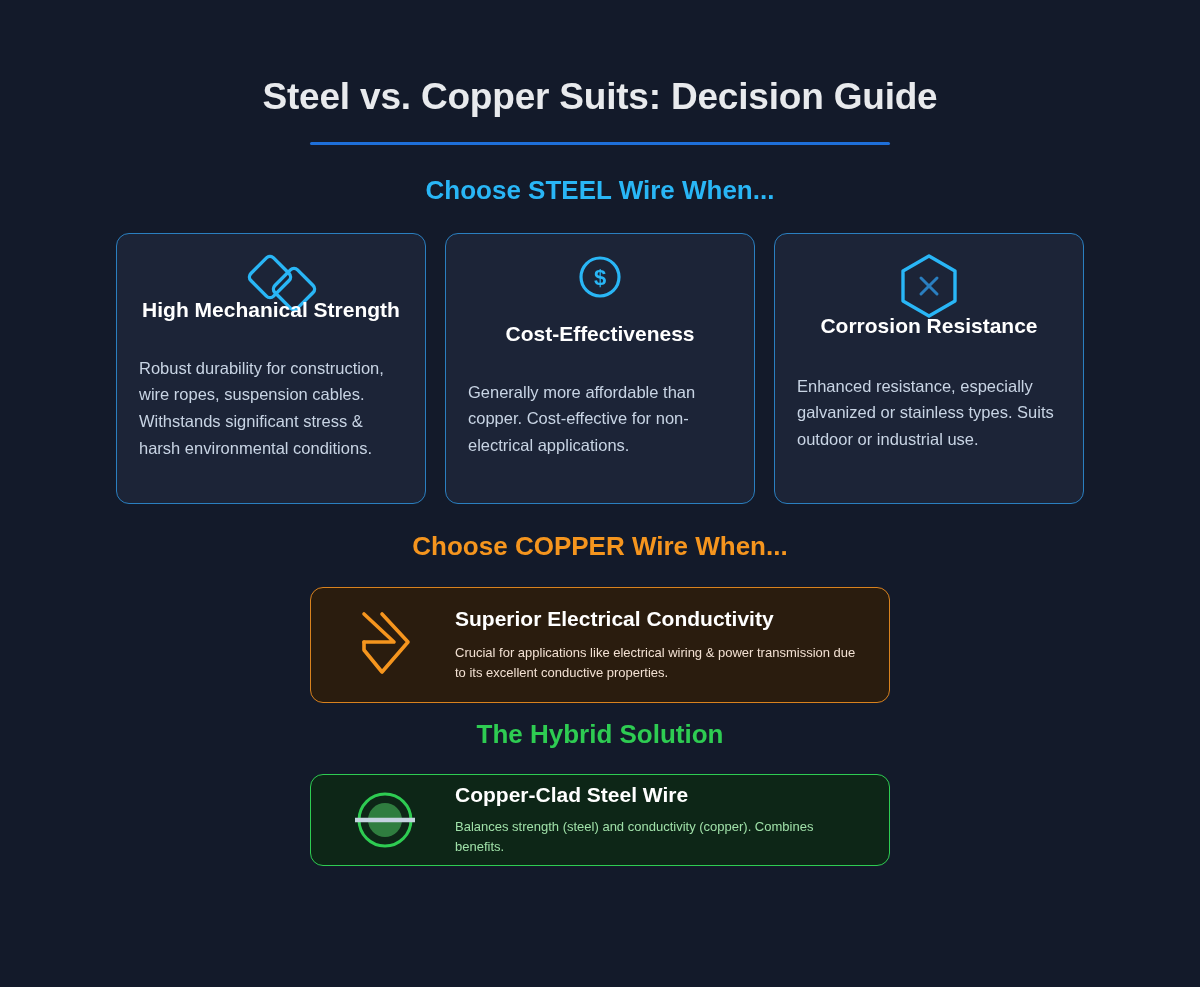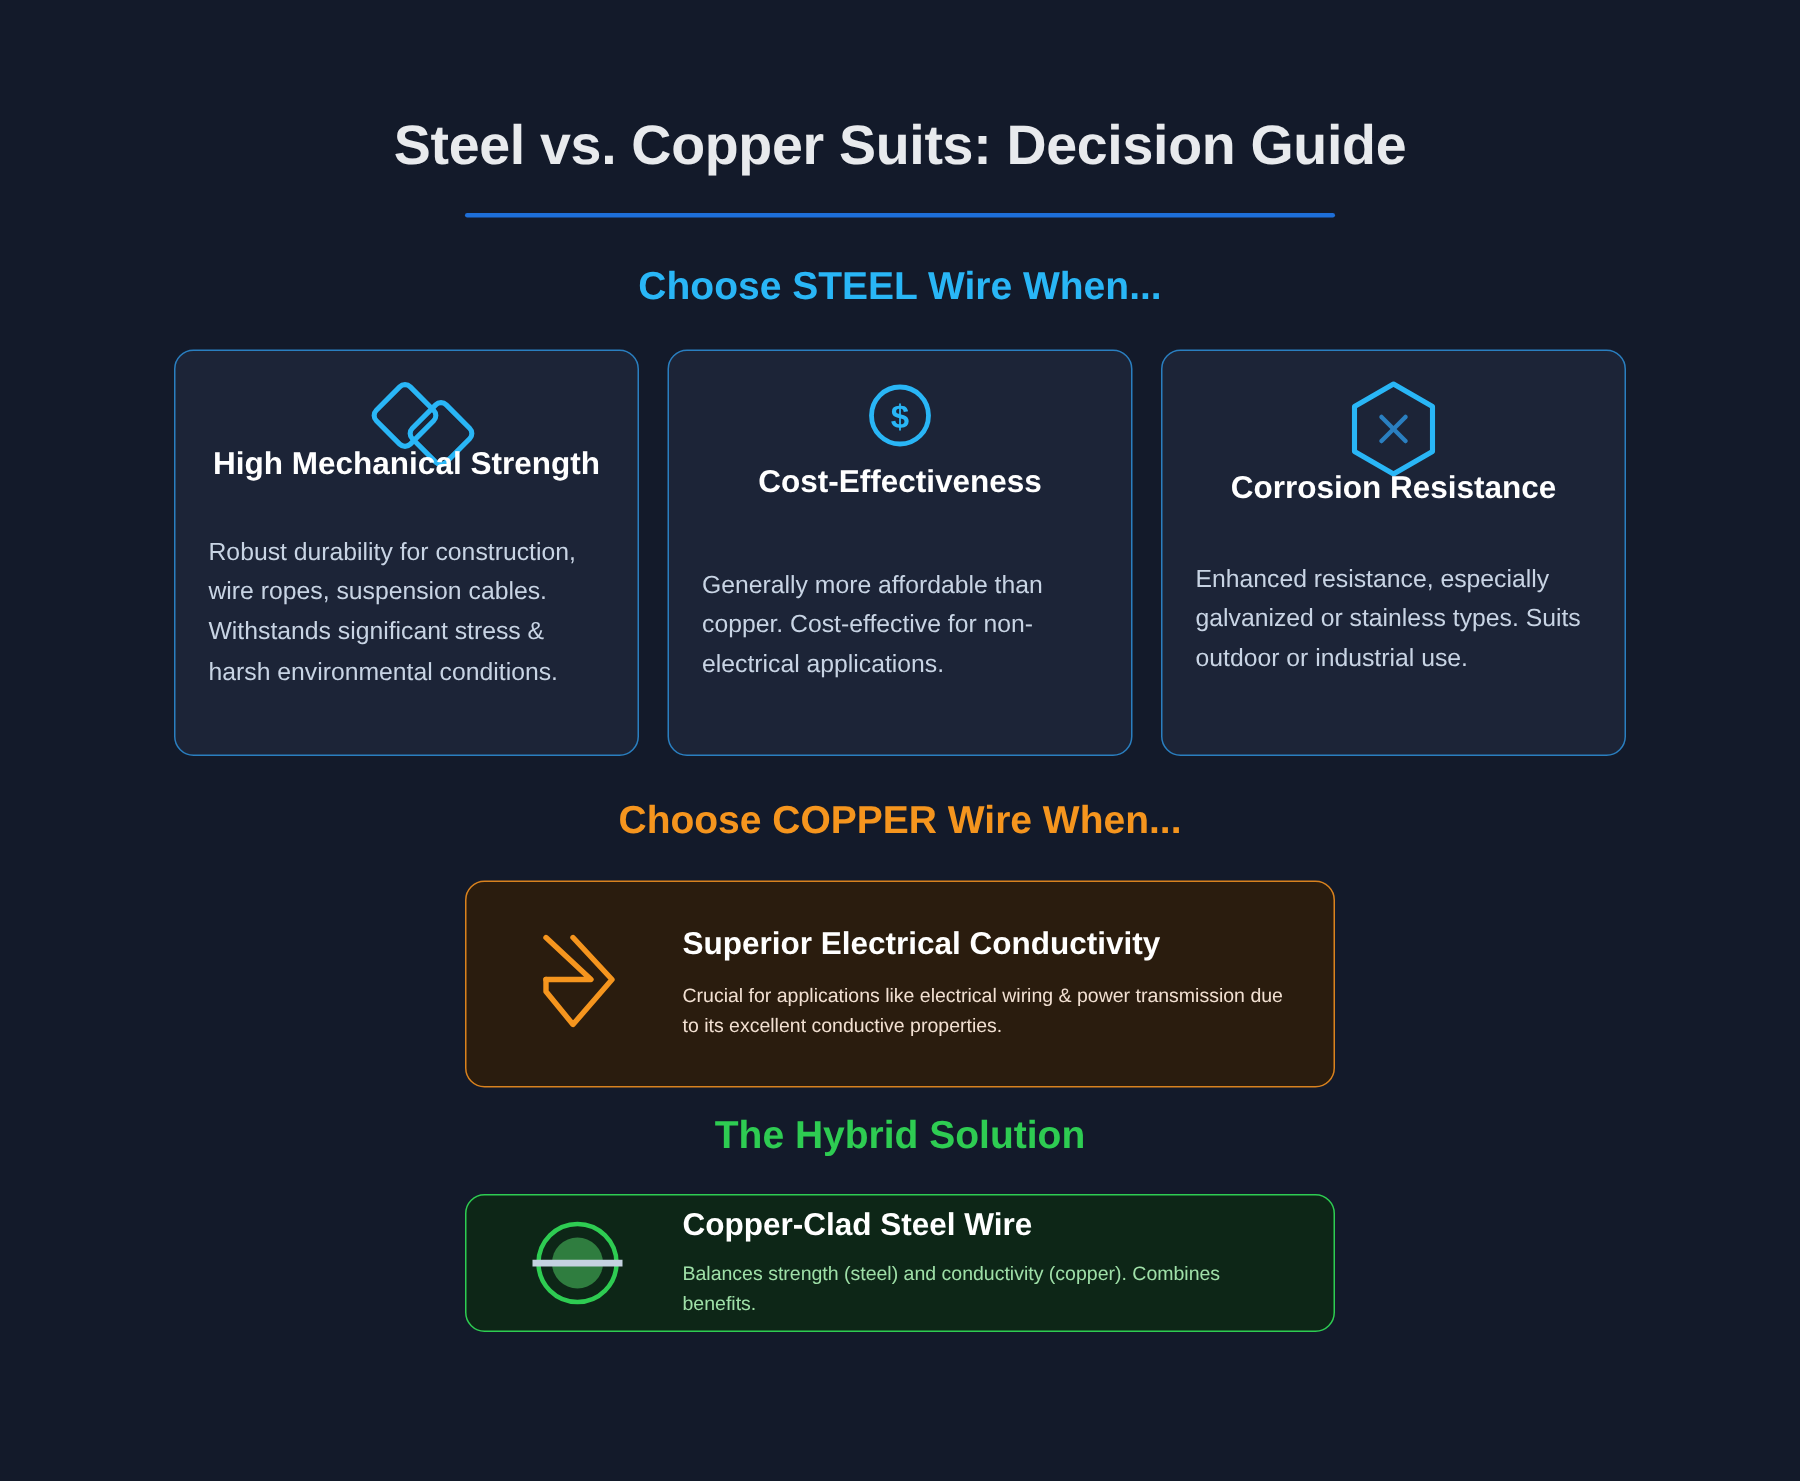--- a/index.html
+++ b/index.html
@@ -80,53 +80,53 @@
   .steel-card .card-title {
     color: #ffffff;
     font-size: 21px;
     font-weight: bold;
     text-align: center;
     line-height: 1.15;
     margin-top: 2px;
     white-space: nowrap;
   }
   .steel-card.card-1 .card-title { margin-top: -6px; }
-  .steel-card.card-2 .card-title { margin-top: 6px; }
+  .steel-card.card-2 .card-title { margin-top: 18px; }
   .steel-card.card-3 .card-title { margin-top: 10px; }
 
   .steel-card .card-body {
     color: #c8d4e4;
     font-size: 16.5px;
     line-height: 1.62;
     text-align: left;
     margin-top: 26px;
   }
   .steel-card.card-1 .card-body { margin-top: 32px; }
-  .steel-card.card-2 .card-body { margin-top: 42px; }
+  .steel-card.card-2 .card-body { margin-top: 32px; }
   .steel-card.card-3 .card-body { margin-top: 34px; }
 
   
   .wide-row {
     display: flex;
     justify-content: center;
     margin-top: 24px;
   }
   .wide-card {
     width: 580px;
     box-sizing: border-box;
     border-radius: 13px;
     display: flex;
     align-items: center;
     gap: 22px;
     padding: 20px 26px;
   }
   .wide-card.copper {
     background: #2a1c0e;
     border: 1.5px solid #d9821e;
-    height: 138px;
+    height: 116px;
   }
   .wide-card.hybrid {
     background: #0d2617;
     border: 1.5px solid #2ecc52;
     height: 92px;
     margin-top: 0;
   }
   .wide-card .icon-col {
     width: 96px;
     flex: 0 0 96px;

